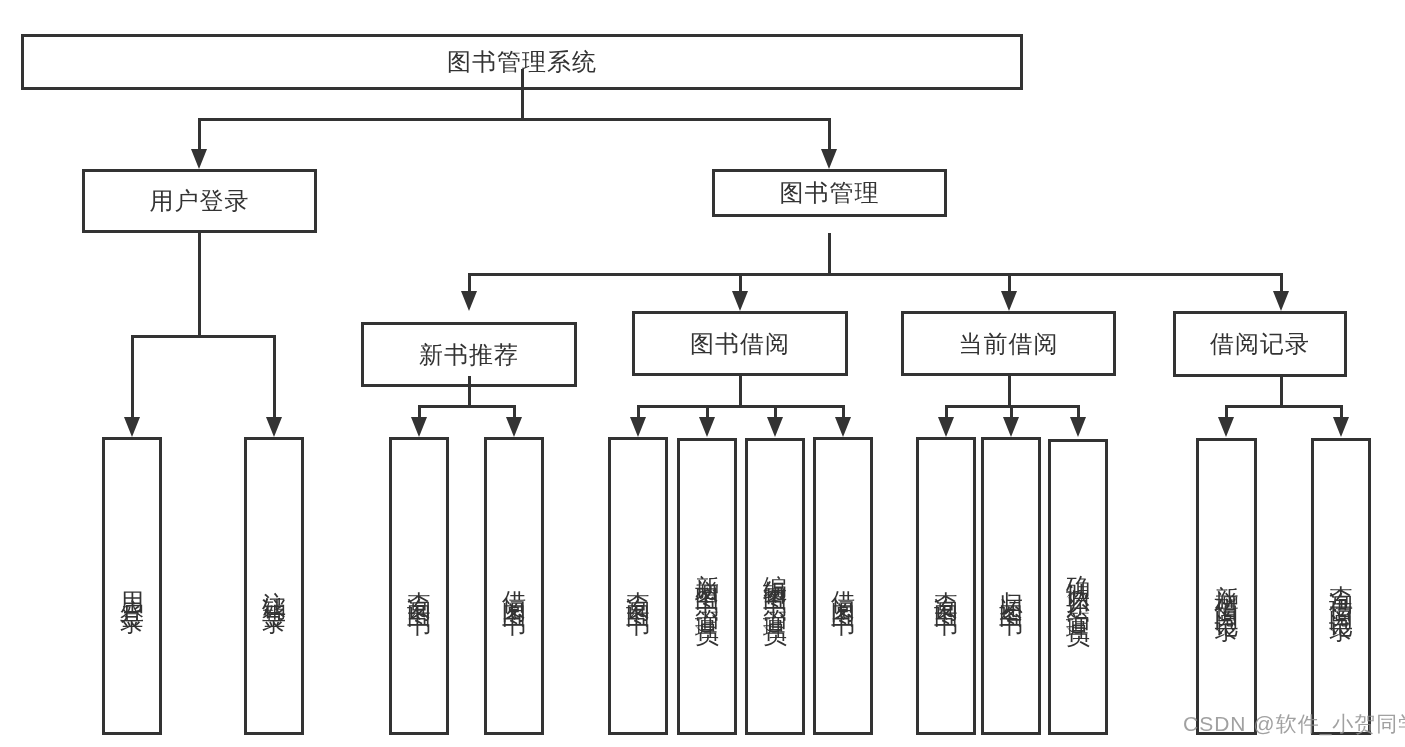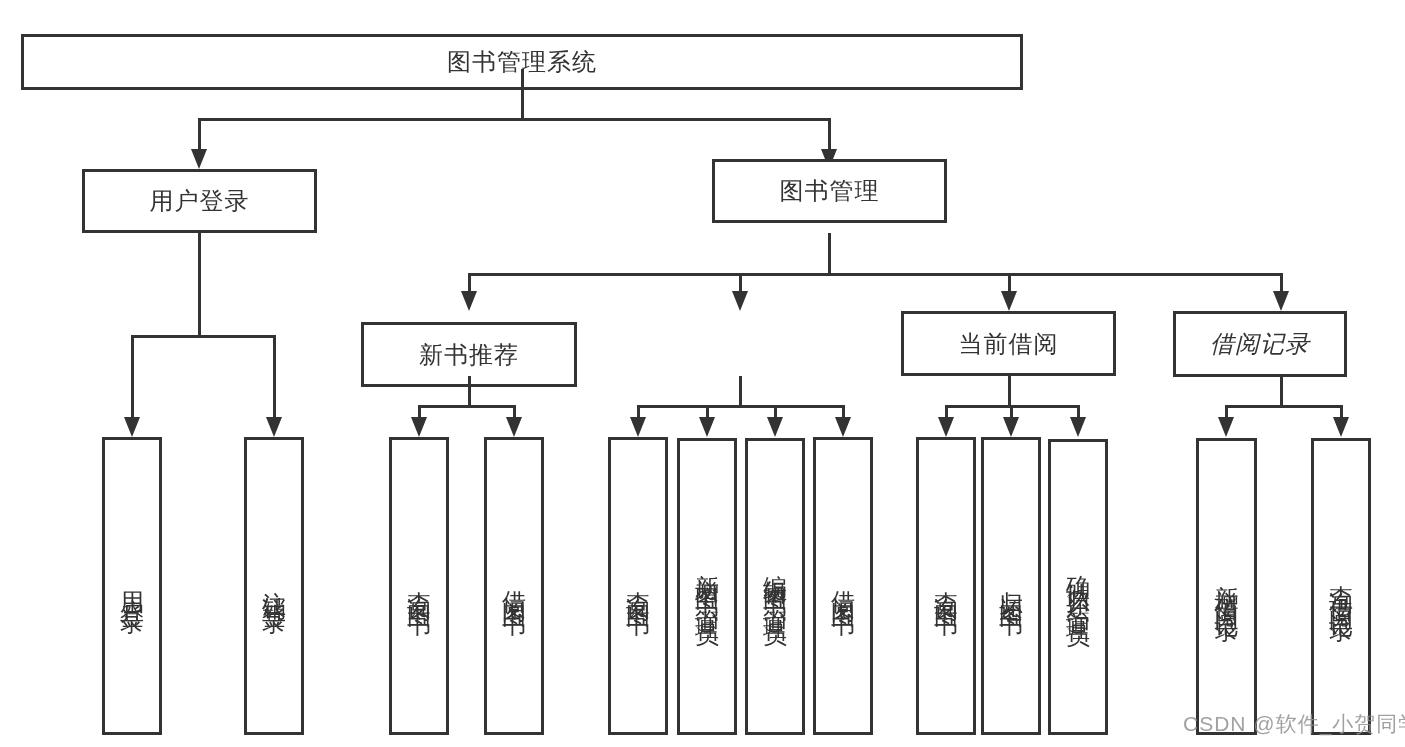--- a/index.html
+++ b/index.html
@@ -70,21 +70,21 @@
   <div class="lv" style="left:521px;top:69px;height:52px;"></div>
   <div class="lh" style="left:198px;top:118px;width:633px;"></div>
   <div class="lv" style="left:198px;top:118px;height:33px;"></div>
   <div class="arrow" style="left:191px;top:149px;"></div>
   <div class="lv" style="left:828px;top:118px;height:33px;"></div>
   <div class="arrow" style="left:821px;top:149px;"></div>
 
   <div class="node" style="left:82px;top:169px;width:235px;height:64px;">
     <span>用户登录</span>
   </div>
-  <div class="node" style="left:712px;top:159px;width:235px;height:64px;">
+  <div class="node" style="left:712px;top:169px;width:235px;height:48px;">
     <span>图书管理</span>
   </div>
 
   <div class="lv" style="left:198px;top:233px;height:105px;"></div>
   <div class="lh" style="left:131px;top:335px;width:145px;"></div>
   <div class="lv" style="left:131px;top:335px;height:84px;"></div>
   <div class="arrow" style="left:124px;top:417px;"></div>
   <div class="lv" style="left:273px;top:335px;height:84px;"></div>
   <div class="arrow" style="left:266px;top:417px;"></div>
 
@@ -95,24 +95,27 @@
   <div class="lv" style="left:739px;top:273px;height:21px;"></div>
   <div class="arrow" style="left:732px;top:291px;"></div>
   <div class="lv" style="left:1008px;top:273px;height:21px;"></div>
   <div class="arrow" style="left:1001px;top:291px;"></div>
   <div class="lv" style="left:1280px;top:273px;height:21px;"></div>
   <div class="arrow" style="left:1273px;top:291px;"></div>
 
   <div class="node" style="left:361px;top:322px;width:216px;height:65px;">
     <span>新书推荐</span>
   </div>
+  <div class="node" style="left:632px;top:311px;width:216px;height:65px;">
+    <span>图书借阅</span>
+  </div>
   <div class="node" style="left:901px;top:311px;width:215px;height:65px;">
     <span>当前借阅</span>
   </div>
-  <div class="node" style="left:1173px;top:311px;width:174px;height:66px;font-style:italic;">
+  <div class="node" style="left:1173px;top:311px;width:174px;height:66px;">
     <span>借阅记录</span>
   </div>
 
   <div class="lv" style="left:468px;top:376px;height:31px;"></div>
   <div class="lh" style="left:418px;top:405px;width:97px;"></div>
   <div class="lv" style="left:418px;top:405px;height:14px;"></div>
   <div class="arrow" style="left:411px;top:417px;"></div>
   <div class="lv" style="left:513px;top:405px;height:14px;"></div>
   <div class="arrow" style="left:506px;top:417px;"></div>
 

